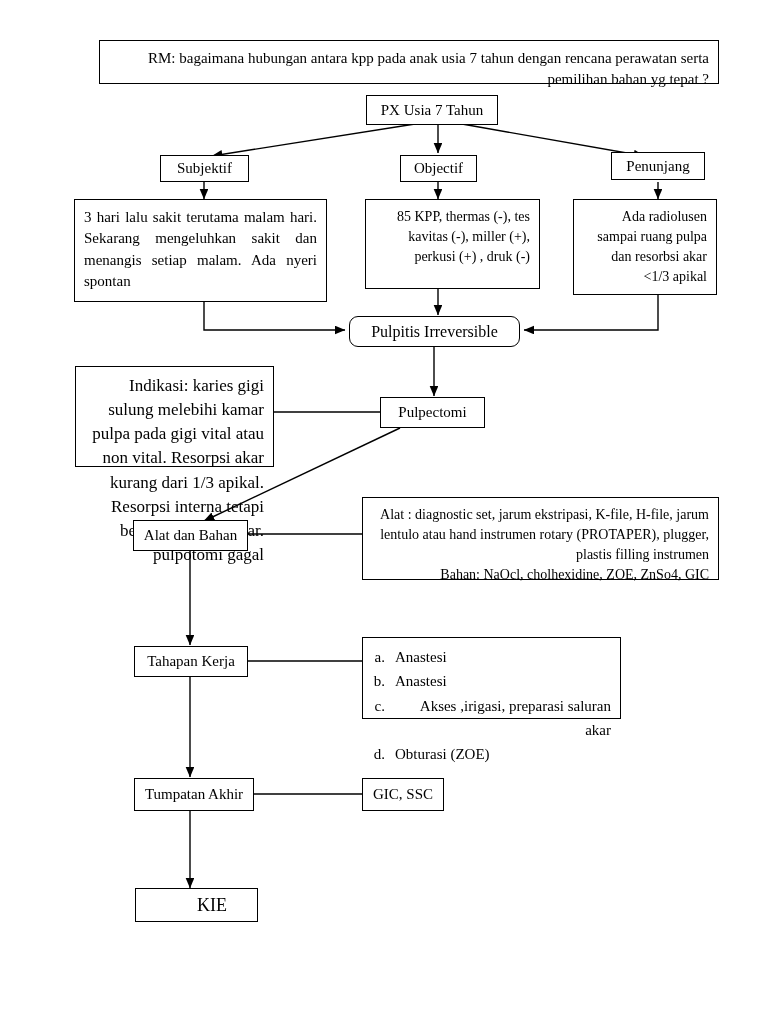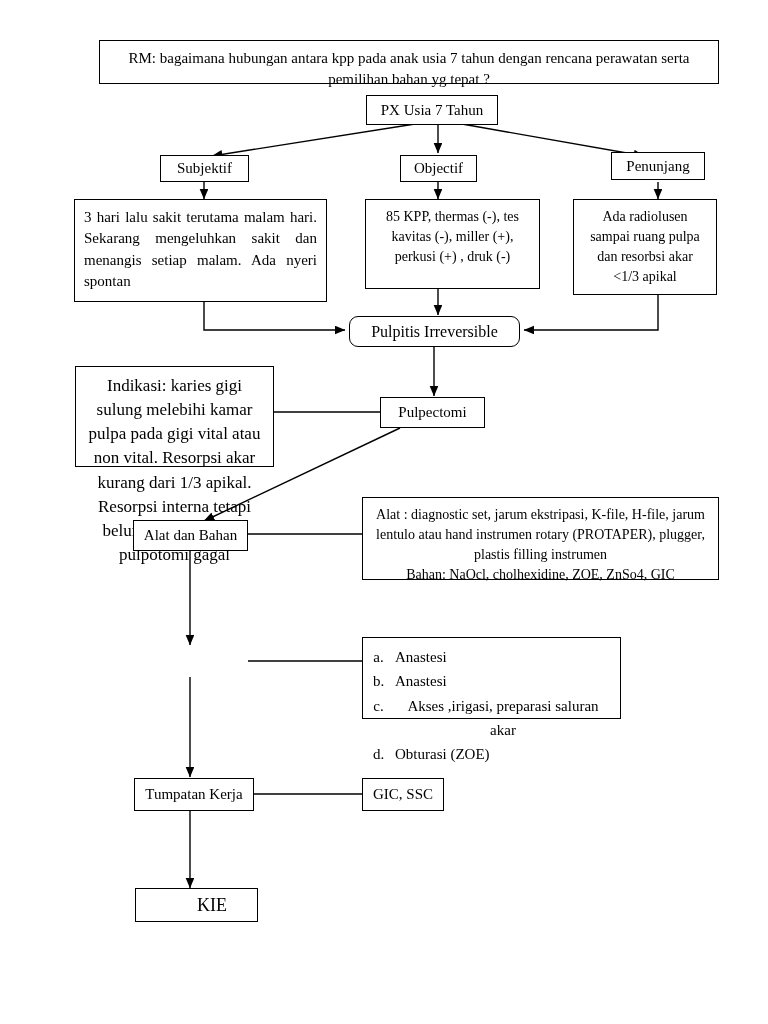--- a/index.html
+++ b/index.html
@@ -43,21 +43,21 @@
     border-radius: 9px;
   }
   .textbox {
     position: absolute;
     box-sizing: border-box;
     border: 1.3px solid #000000;
     background: #ffffff;
     padding: 7px 9px 6px 9px;
     line-height: 1.42;
     z-index: 2;
-    text-align: center;
+    text-align: right;
   }
   .justify { text-align: justify; text-align-last: left; }
   .fs15 { font-size: 15px; }
   .fs14 { font-size: 14px; }
   .fs13p5 { font-size: 17px; }
   .fs16 { font-size: 16px; }
   .fs18 { font-size: 18px; }
   ol.lettered {
     list-style: none;
     margin: 0;
@@ -158,20 +158,23 @@
 
   <div class="node fs15" style="left:380px; top:397px; width:105px; height:31px;">
     <span>Pulpectomi</span>
   </div>
 
   <div class="textbox fs14" style="left:362px; top:497px; width:357px; height:83px;">
     <div>Alat : diagnostic set, jarum ekstripasi, K-file, H-file, jarum lentulo atau hand instrumen rotary (PROTAPER), plugger, plastis filling instrumen</div>
     <div>Bahan: NaOcl, cholhexidine, ZOE, ZnSo4, GIC</div>
   </div>
 
+  <div class="node fs15" style="left:134px; top:646px; width:114px; height:31px;">
+    <span>Tahapan Kerja</span>
+  </div>
 
   <div class="textbox fs15" style="left:362px; top:637px; width:259px; height:82px;">
     <ol class="lettered">
       <li>
         <span class="mk">a.</span>
         <span>Anastesi</span>
       </li>
       <li>
         <span class="mk">b.</span>
         <span>Anastesi</span>
@@ -181,21 +184,21 @@
         <span>Akses ,irigasi, preparasi saluran akar</span>
       </li>
       <li>
         <span class="mk">d.</span>
         <span>Obturasi (ZOE)</span>
       </li>
     </ol>
   </div>
 
   <div class="node fs15" style="left:134px; top:778px; width:120px; height:33px;">
-    <span>Tumpatan Kerja</span>
+    <span>Tumpatan Akhir</span>
   </div>
   <div class="node fs15" style="left:362px; top:778px; width:82px; height:33px;">
     <span>GIC, SSC</span>
   </div>
 
   <div class="node fs18" style="left:135px; top:888px; width:123px; height:34px;padding-left:31px;">
     <span>KIE</span>
   </div>
 
 </div>

